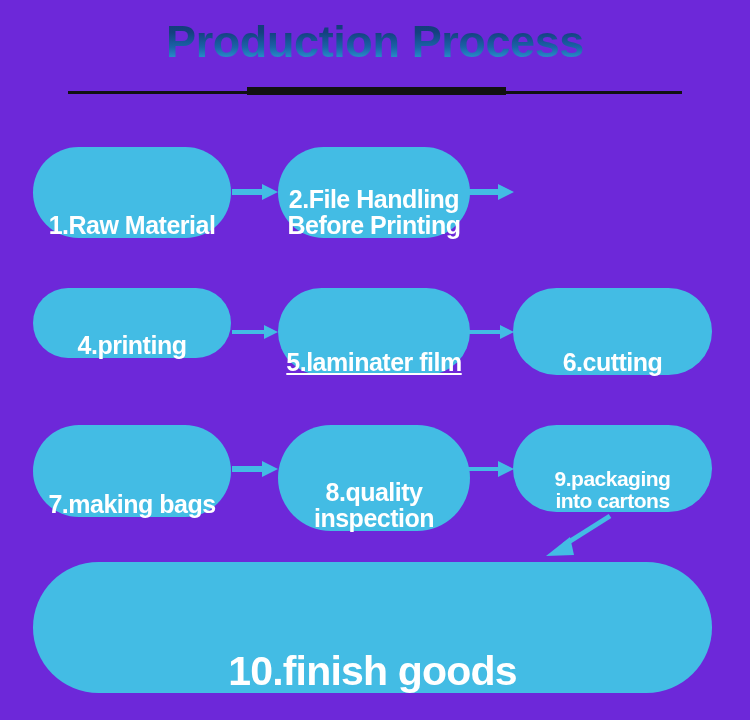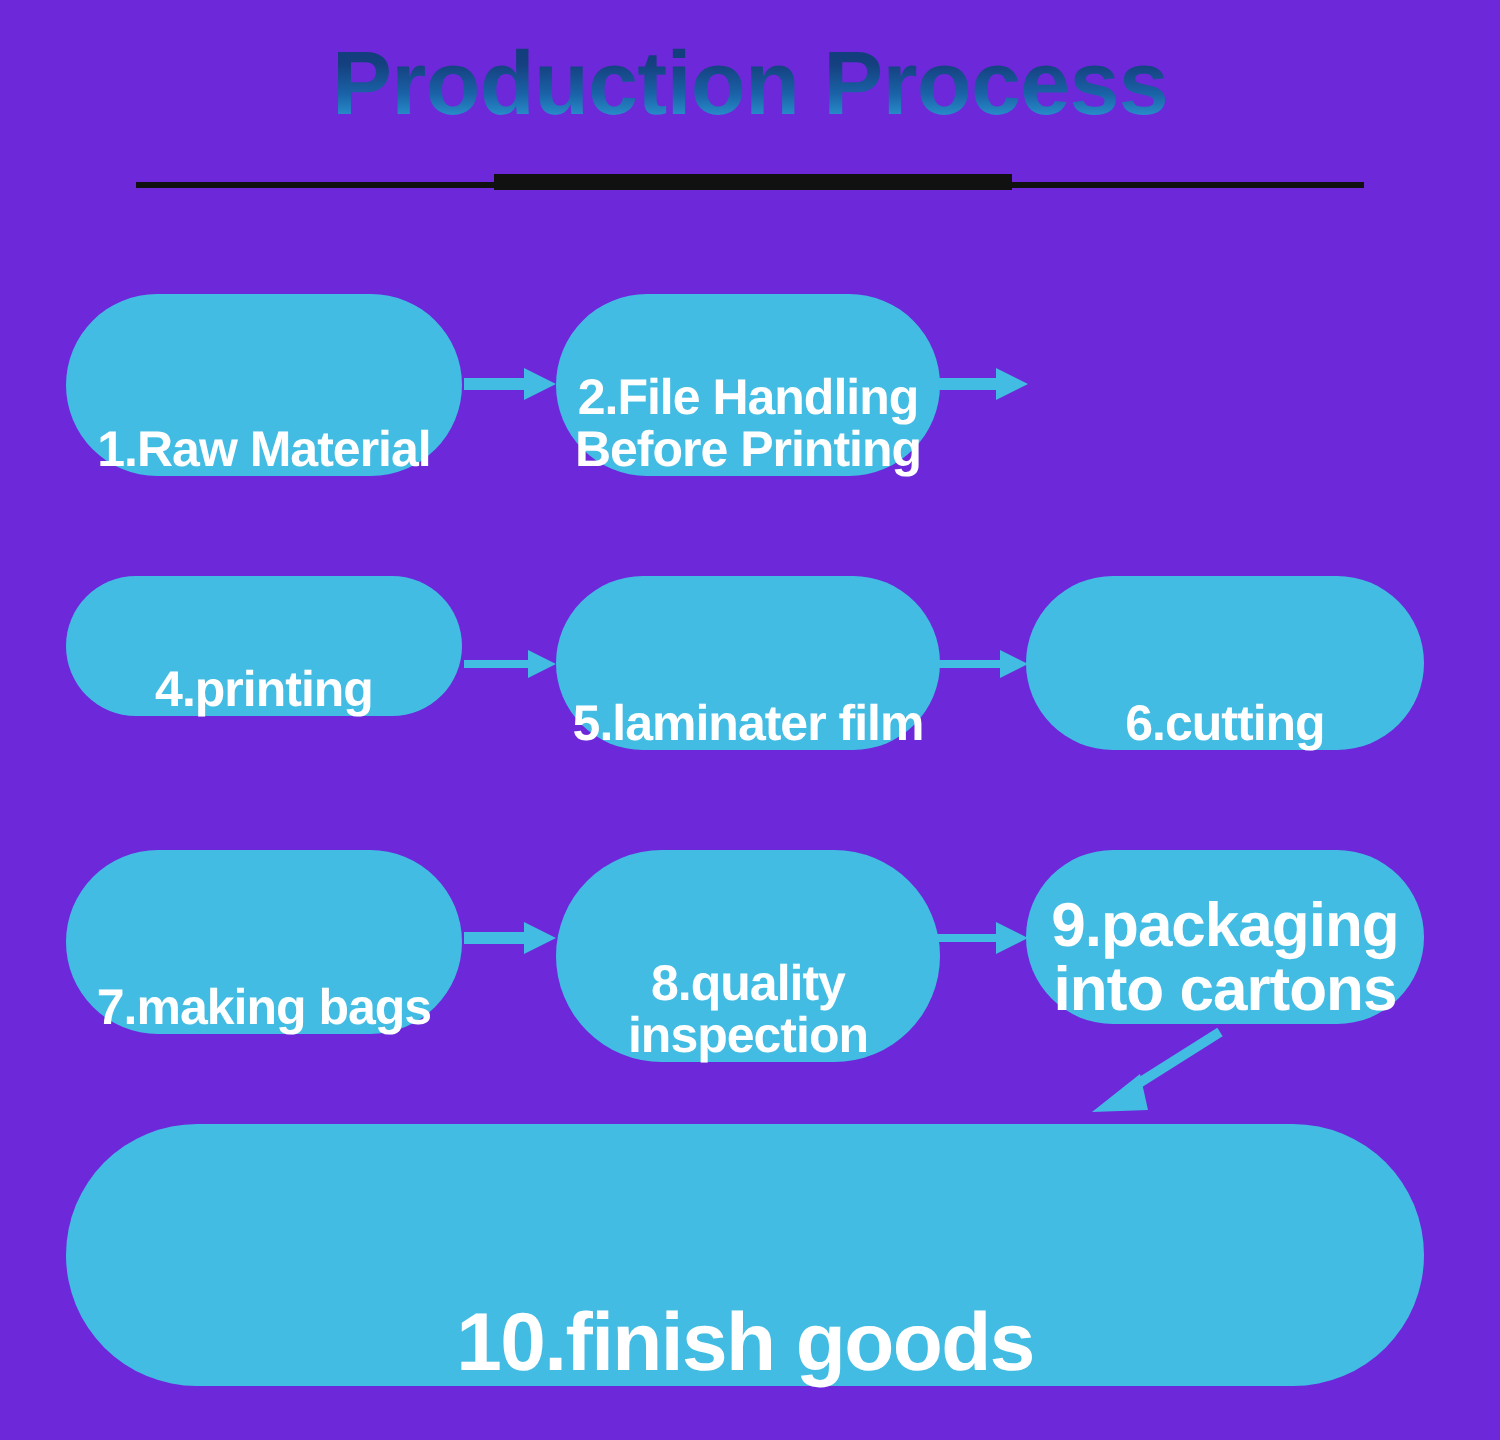--- a/index.html
+++ b/index.html
@@ -92,27 +92,27 @@
 
   .pill.two-line { line-height: 1.05; }
 
   
   #pill-1 { left: 33px;  top: 147px; width: 198px; height: 91px; font-size: 25px; }
   #pill-2 { left: 278px; top: 147px; width: 192px; height: 91px; font-size: 25px; }
   #pill-3 { left: 513px; top: 147px; width: 199px; height: 91px; font-size: 25px; }
 
   
   #pill-4 { left: 33px;  top: 288px; width: 198px; height: 70px; font-size: 25px; }
-  #pill-5 { left: 278px; top: 288px; width: 192px; height: 87px; font-size: 25px; }
+  #pill-5 { left: 278px; top: 288px; width: 192px; height: 87px; font-size: 25px; text-decoration: underline; }
   #pill-6 { left: 513px; top: 288px; width: 199px; height: 87px; font-size: 25px; }
 
   
   #pill-7 { left: 33px;  top: 425px; width: 198px; height: 92px; font-size: 25px; }
   #pill-8 { left: 278px; top: 425px; width: 192px; height: 106px; font-size: 25px; }
-  #pill-9 { left: 513px; top: 425px; width: 199px; height: 87px; font-size: 31px; }
+  #pill-9 { left: 513px; top: 425px; width: 199px; height: 87px; font-size: 21px; }
 
   
   #pill-10 {
     left: 33px; top: 562px; width: 679px; height: 131px;
     font-size: 41px; letter-spacing: -0.8px;
   }
 
   
   #pill-3 .label,
   #pill-5 .label { overflow: visible; }

